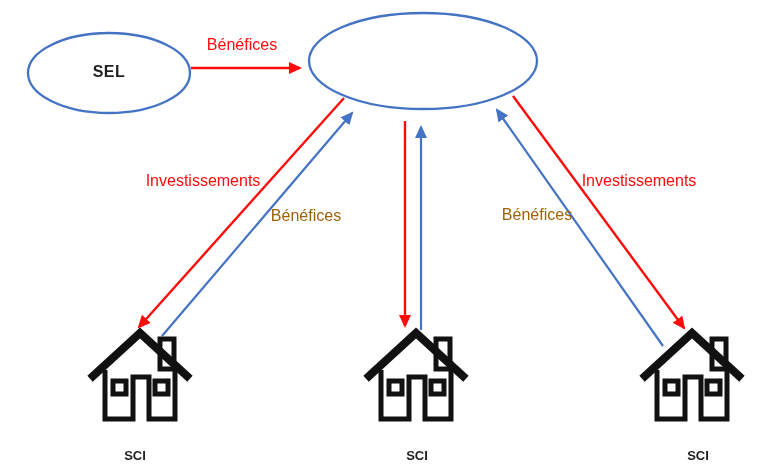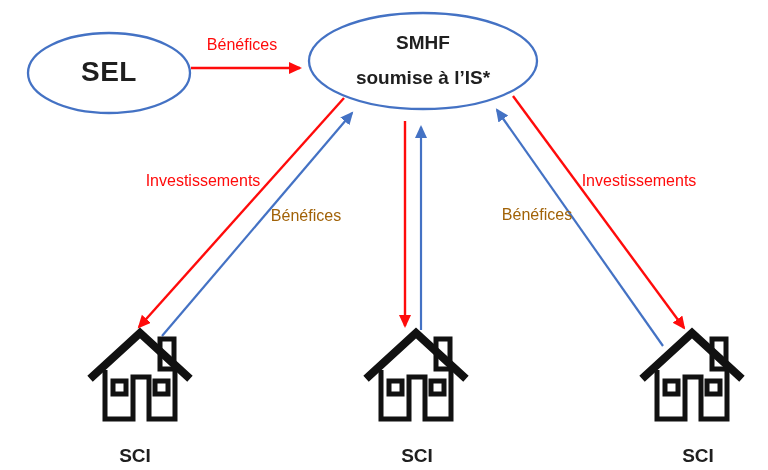--- a/index.html
+++ b/index.html
@@ -20,23 +20,23 @@
     width: 768px; height: 470px;
   }
   .lbl {
     position: absolute;
     transform: translate(-50%, -50%);
     white-space: nowrap;
     color: #1a1a1a;
     line-height: 1.1;
   }
   .node-label { font-weight: bold; color: #1f1f1f; }
-  .sel-label  { font-size: 28px; letter-spacing: 0.5px; }
+  .sel-label  { font-size: 16px; letter-spacing: 0.5px; }
   .smhf-label { font-size: 19px; text-align: center; line-height: 35px; }
-  .sci-label  { font-size: 19px; }
+  .sci-label  { font-size: 13px; }
   .edge-label { font-size: 16px; }
   .red-text  { color: #ff0b0b; }
   .blue-text { color: #a16207; }
 </style>
 </head>
 <body>
 
 <div class="canvas">
 
   <svg class="diagram-svg" viewBox="0 0 768 470">
@@ -70,24 +70,20 @@
     <line x1="513" y1="96" x2="684" y2="328" stroke="#ff0b0b" stroke-width="2.4" marker-end="url(#ah-red)"></line>
     <line x1="663" y1="346" x2="497" y2="110" stroke="#4472c4" stroke-width="2.2" marker-end="url(#ah-blue)"></line>
 
     <use href="#house" x="90" y="330" width="100" height="92"></use>
     <use href="#house" x="366" y="330" width="100" height="92"></use>
     <use href="#house" x="642" y="330" width="100" height="92"></use>
   </svg>
 
   <div class="lbl node-label sel-label" style="left:109px; top:72px;">SEL</div>
 
-  <div class="lbl node-label smhf-label" style="left:423px; top:60px;">
-    <div>SMHF</div>
-    <div>soumise à l’IS*</div>
-  </div>
 
   <div class="lbl node-label sci-label" style="left:135px; top:456px;">SCI</div>
   <div class="lbl node-label sci-label" style="left:417px; top:456px;">SCI</div>
   <div class="lbl node-label sci-label" style="left:698px; top:456px;">SCI</div>
 
   <div class="lbl edge-label red-text" style="left:242px; top:45px;">Bénéfices</div>
 
   <div class="lbl edge-label red-text" style="left:203px; top:181px;">Investissements</div>
   <div class="lbl edge-label blue-text" style="left:306px; top:216px;">Bénéfices</div>
 

